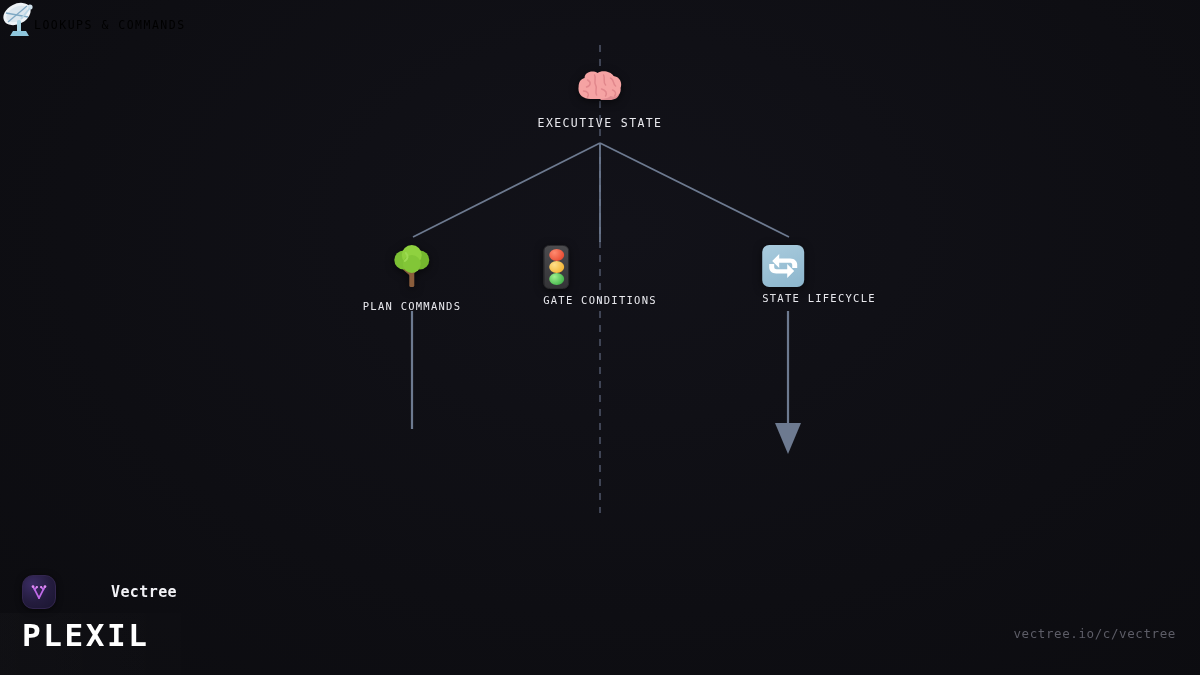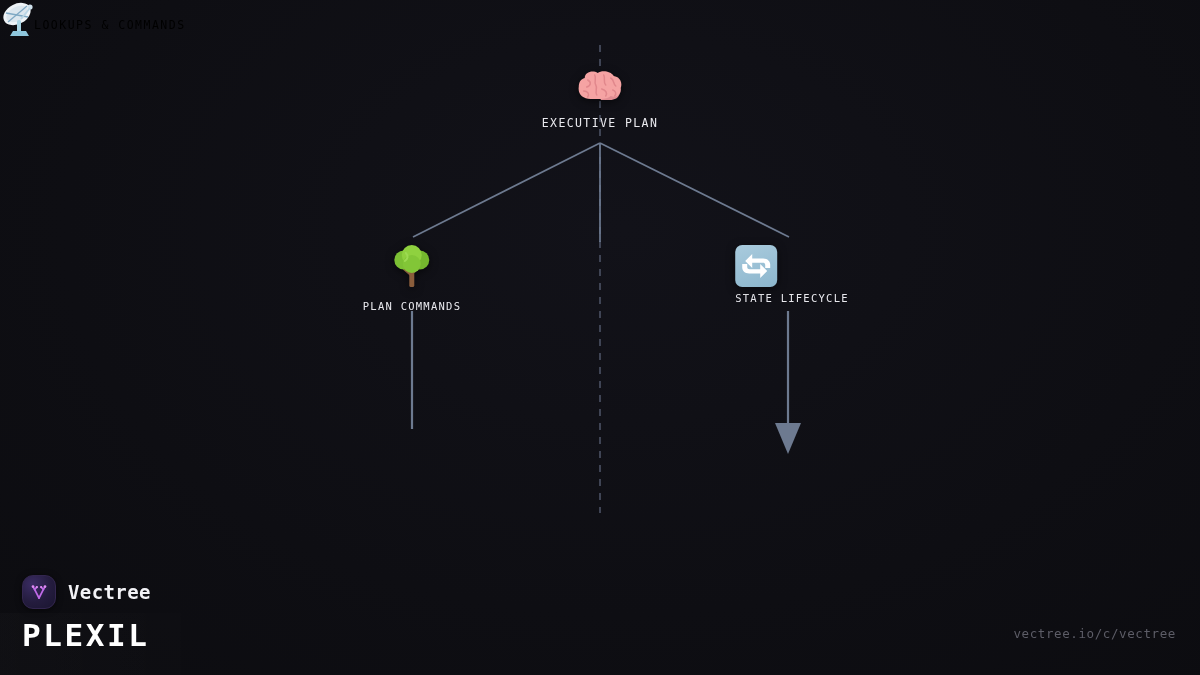--- a/index.html
+++ b/index.html
@@ -42,21 +42,21 @@
   
   #node-root { left:600px; top:66px; transform:translateX(-50%); }
   #node-root .glyph { font-size:44px; }
   #node-root .label { font-size:11.5px; margin-top:6px; }
 
   
   .mid .glyph { font-size:36px; }
   .mid .label { font-size:10.5px; margin-top:5px; letter-spacing:1.25px; }
   #node-plan  { left:412px; top:245px; transform:translateX(-50%); }
   #node-gate  { left:600px; top:245px; transform:translateX(-50%); }
-  #node-state { left:792px; top:245px; transform:translateX(-50%); }
+  #node-state { left:819px; top:245px; transform:translateX(-50%); }
 
   
   #node-leaf {
     left:392px; top:432px;
     display:flex; align-items:center; gap:0px;
   }
   #node-leaf .glyph { font-size:36px; position:relative; z-index:2; }
   #node-leaf .label {
     font-size:11.5px; letter-spacing:1.5px;
     margin-left:-8px; position:relative; z-index:1;
@@ -91,22 +91,22 @@
   #footer-brand { position:absolute; left:22px; bottom:22px; }
   .brand-row { display:flex; align-items:center; gap:12px; }
   #vectree-logo {
     width:34px; height:34px; border-radius:11px;
     background:radial-gradient(circle at 30% 25%, #3a2c63 0%, #241c3e 55%, #1a1530 100%);
     border:1px solid #33264f;
     display:flex; align-items:center; justify-content:center;
     box-shadow:0 1px 6px rgba(0,0,0,0.55);
   }
   #brand-name {
-    color:#f2f2f6; font-size:19px; font-weight:bold;
-    font-family:"DejaVu Sans Mono", monospace; letter-spacing:0.4px;
+    color:#f2f2f6; font-size:15px; font-weight:bold;
+    font-family:"DejaVu Sans Mono", monospace; letter-spacing:0.4px;margin-left:43px;
   }
   #page-title {
     color:#ffffff; font-size:31px; font-weight:bold;
     font-family:"DejaVu Sans Mono", monospace;
     letter-spacing:2.6px; margin-top:8px;
   }
   #footer-url {
     position:absolute; right:24px; bottom:34px;
     color:#5d5d67; font-size:12.5px;
     font-family:"DejaVu Sans Mono", monospace; letter-spacing:0.6px;
@@ -146,41 +146,51 @@
               <path d="M29 6 C31 10,28 13,31 16"></path>
               <path d="M36 9 C40 11,38 15,41 17"></path>
               <path d="M9 22 C13 22,15 25,13 28"></path>
               <path d="M27 20 C31 21,33 24,31 27"></path>
               <path d="M38 21 C41 22,42 25,40 27"></path>
             </g>
           </g>
         </svg>
       </span>
     </span>
-    <span class="label">EXECUTIVE PLAN</span>
+    <span class="label">EXECUTIVE STATE</span>
   </div>
 
   <div class="node mid" id="node-plan">
     <span class="glyph">
       <span class="art art-tree">
         <svg width="42" height="44" viewBox="0 0 42 44">
           <rect x="18.5" y="22" width="5" height="20" rx="1.6" fill="#8b5e3c"></rect>
           <path d="M21 30 L14 24" stroke="#8b5e3c" stroke-width="3.4" stroke-linecap="round"></path>
           <path d="M21 28 L28 22" stroke="#8b5e3c" stroke-width="3.4" stroke-linecap="round"></path>
           <circle cx="13" cy="15" r="9.5" fill="#7cc034"></circle>
           <circle cx="29" cy="15" r="9.5" fill="#74b72e"></circle>
           <circle cx="21" cy="10" r="10" fill="#8fd13f"></circle>
           <circle cx="21" cy="19" r="9" fill="#82c637"></circle>
           <path d="M15 8 C18 11,17 14,14 16" stroke="#9ddb52" stroke-width="2" fill="none" stroke-linecap="round"></path>
         </svg>
       </span>
     </span>
     <span class="label">PLAN COMMANDS</span>
   </div>
 
+  <div class="node mid" id="node-gate">
+    <span class="glyph">
+      <span class="art art-traffic">
+        <i class="r"></i>
+        <i class="y"></i>
+        <i class="g"></i>
+      </span>
+    </span>
+    <span class="label">GATE CONDITIONS</span>
+  </div>
 
   <div class="node mid" id="node-state">
     <span class="glyph">
       <span class="art art-cycle">
         <svg width="34" height="32" viewBox="0 0 34 32">
           <path d="M6 11 L13 4 L13 8.5 L24 8.5 C28.5 8.5,31 11.5,31 14.5
                    L31 18 L26 18 L26 15 C26 13.4,25 12.8,23.5 12.8 L13 12.8 L13 18 Z" fill="#ffffff"></path>
           <path d="M28 21 L21 28 L21 23.5 L10 23.5 C5.5 23.5,3 20.5,3 17.5
                    L3 14 L8 14 L8 17 C8 18.6,9 19.2,10.5 19.2 L21 19.2 L21 14 Z" fill="#ffffff"></path>
         </svg>

